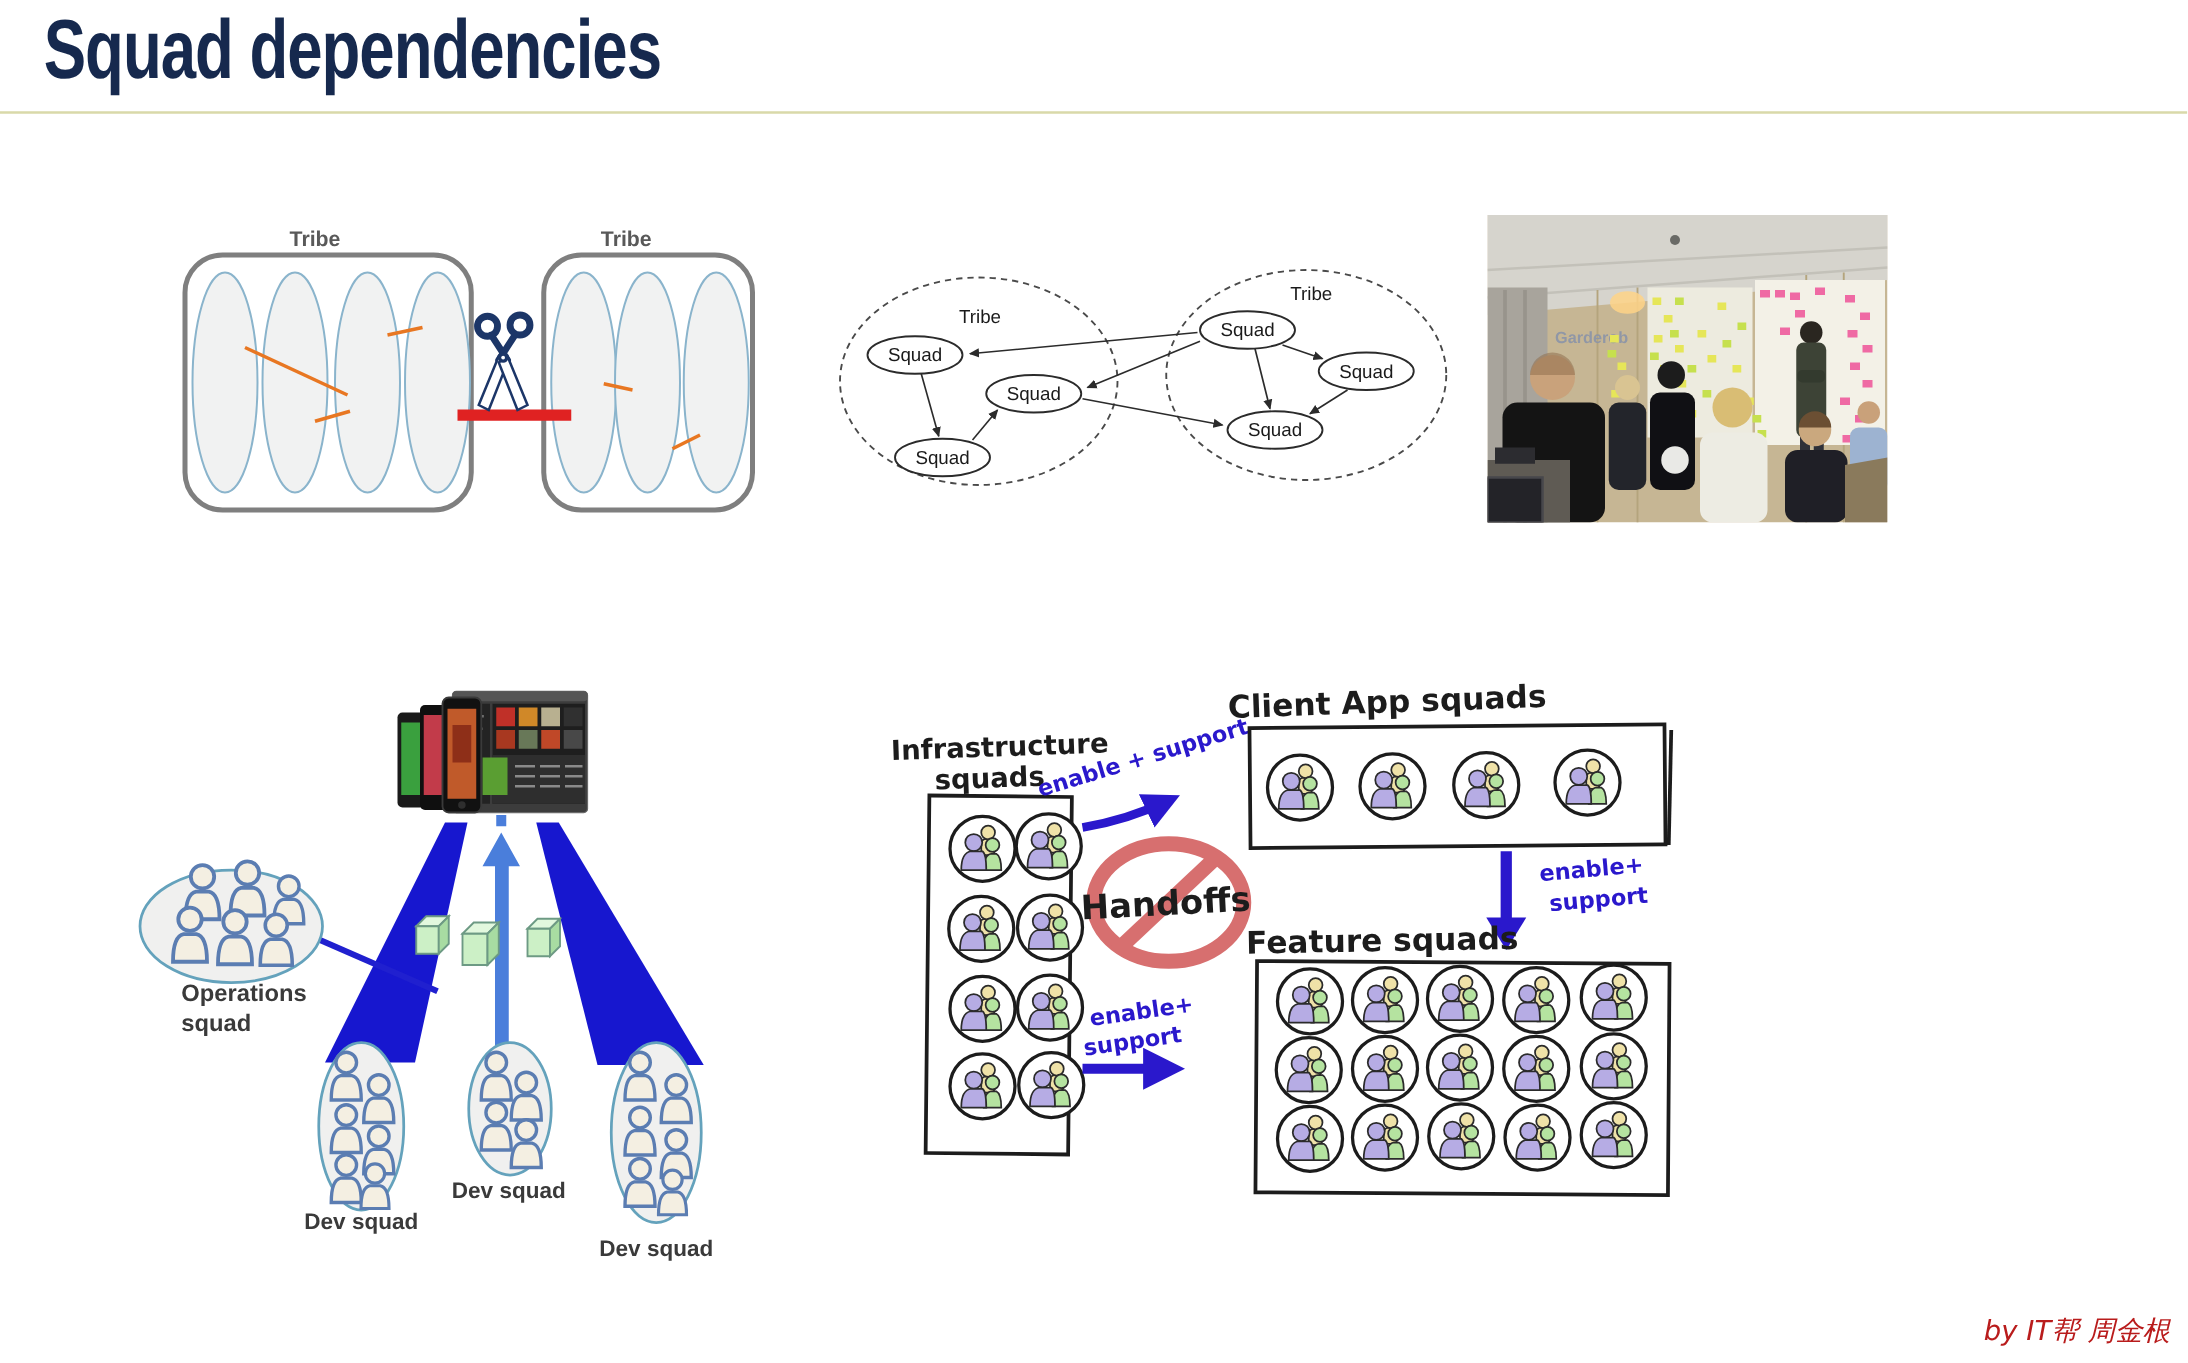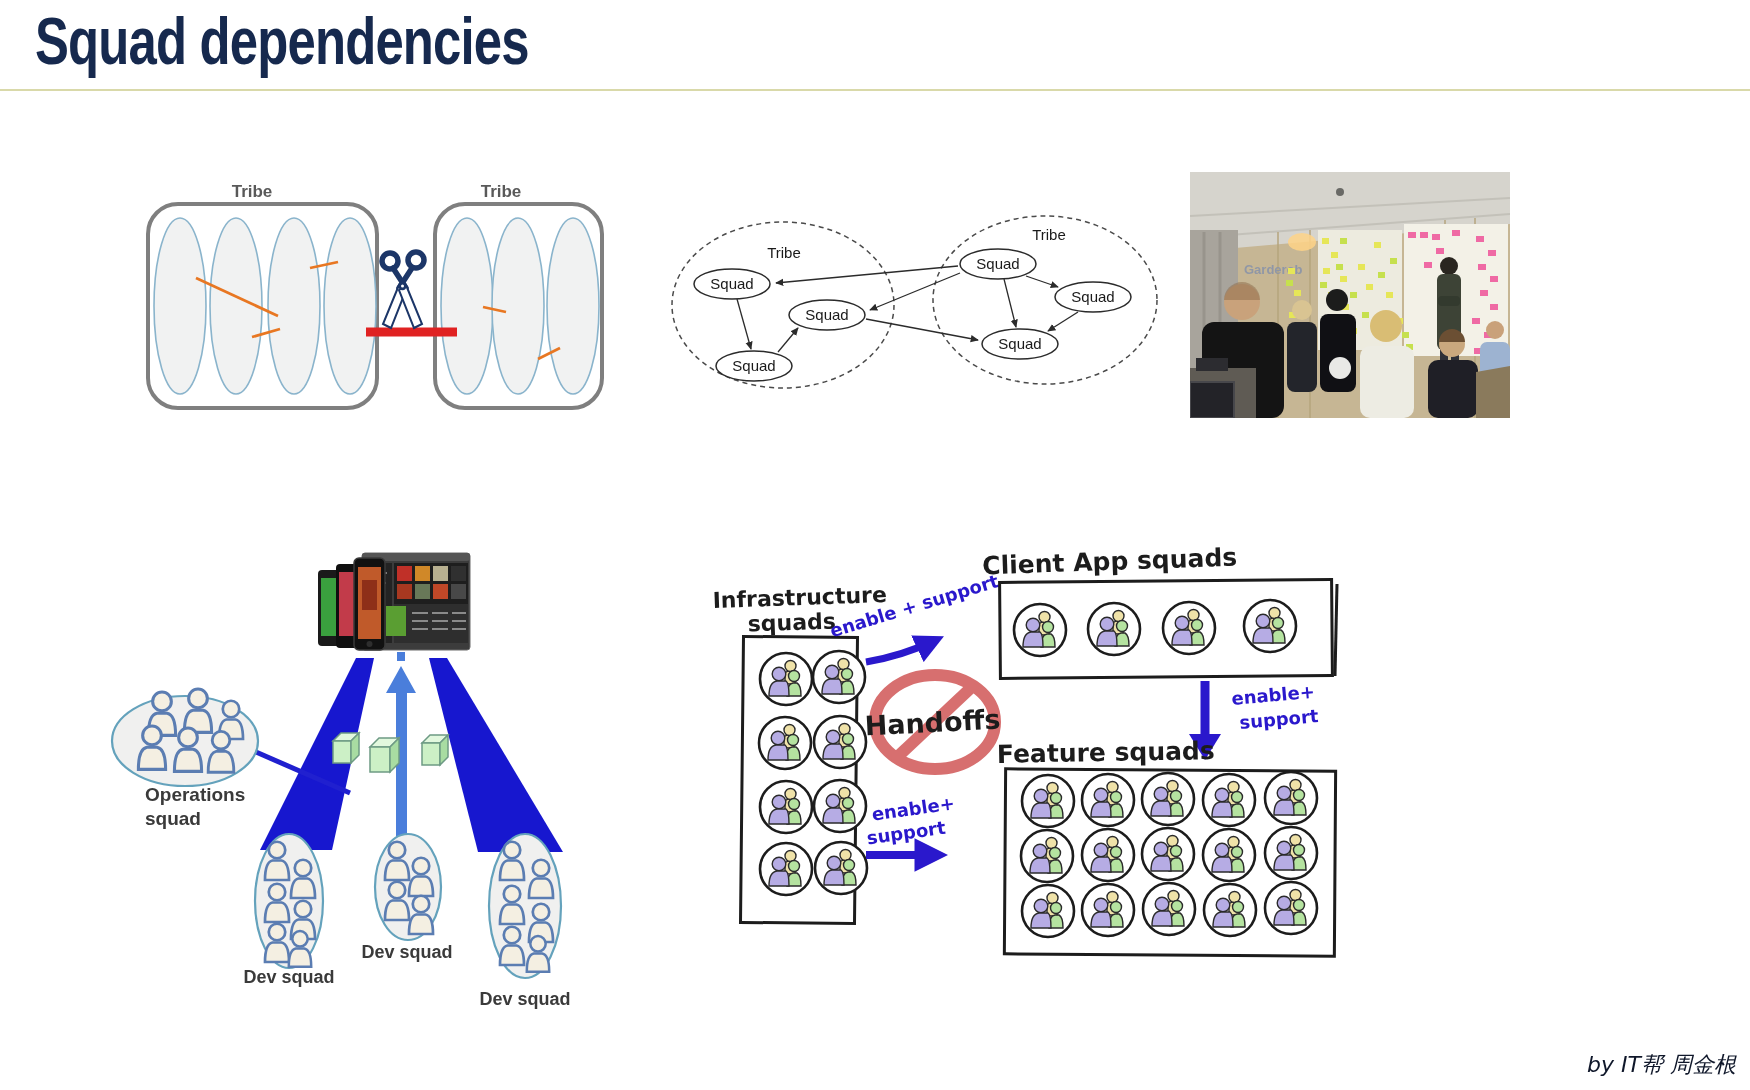--- a/index.html
+++ b/index.html
@@ -4,21 +4,21 @@
 <style>
   html,body{margin:0;padding:0;background:#fff;}
   #slide{position:relative;width:1750px;height:1090px;background:#ffffff;overflow:hidden;
          font-family:"Liberation Sans",sans-serif;}
   #title{position:absolute;left:35px;top:2px;font-size:62px;font-weight:bold;
          color:#16294e;letter-spacing:-1px;transform:scaleX(.82) scaleY(1.08);
          transform-origin:left top;white-space:nowrap;}
   #divider{position:absolute;left:0;top:89px;width:1750px;height:2px;background:#d9d9a9;}
   .abs{position:absolute;}
   #attribution{position:absolute;right:14px;bottom:10px;font-style:italic;
-               font-size:22px;color:#0f172a;font-family:"DejaVu Sans",sans-serif;}
+               font-size:22px;color:#b91c1c;font-family:"DejaVu Sans",sans-serif;}
   svg text{font-family:"Liberation Sans",sans-serif;}
   .hand{font-family:"DejaVu Sans",sans-serif;font-weight:bold;fill:#1c1c1c;}
   .handblue{font-family:"DejaVu Sans",sans-serif;font-weight:bold;fill:#2a18cc;}
 </style>
 </head>
 <body>
 
 <div id="slide">
 
   <div id="title">Squad dependencies</div>

